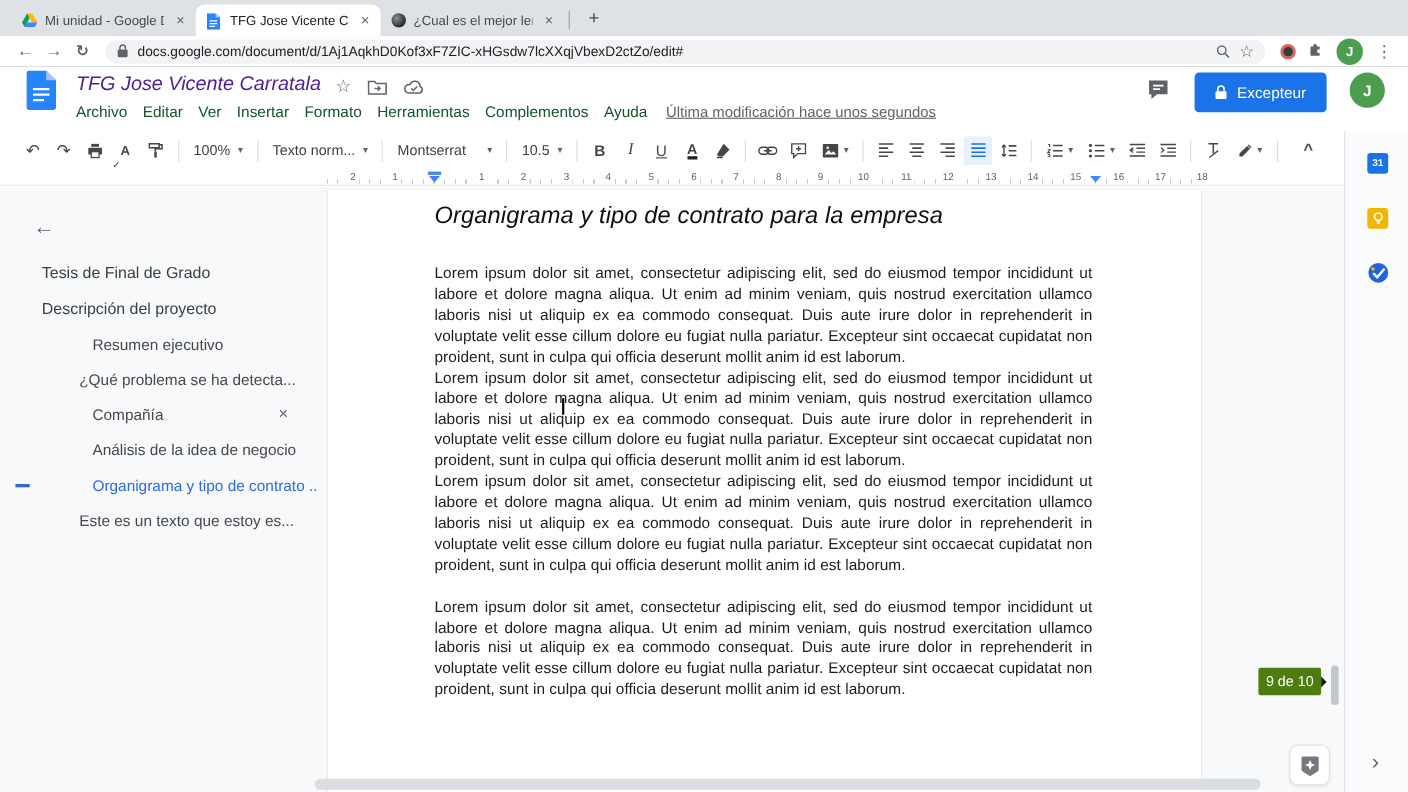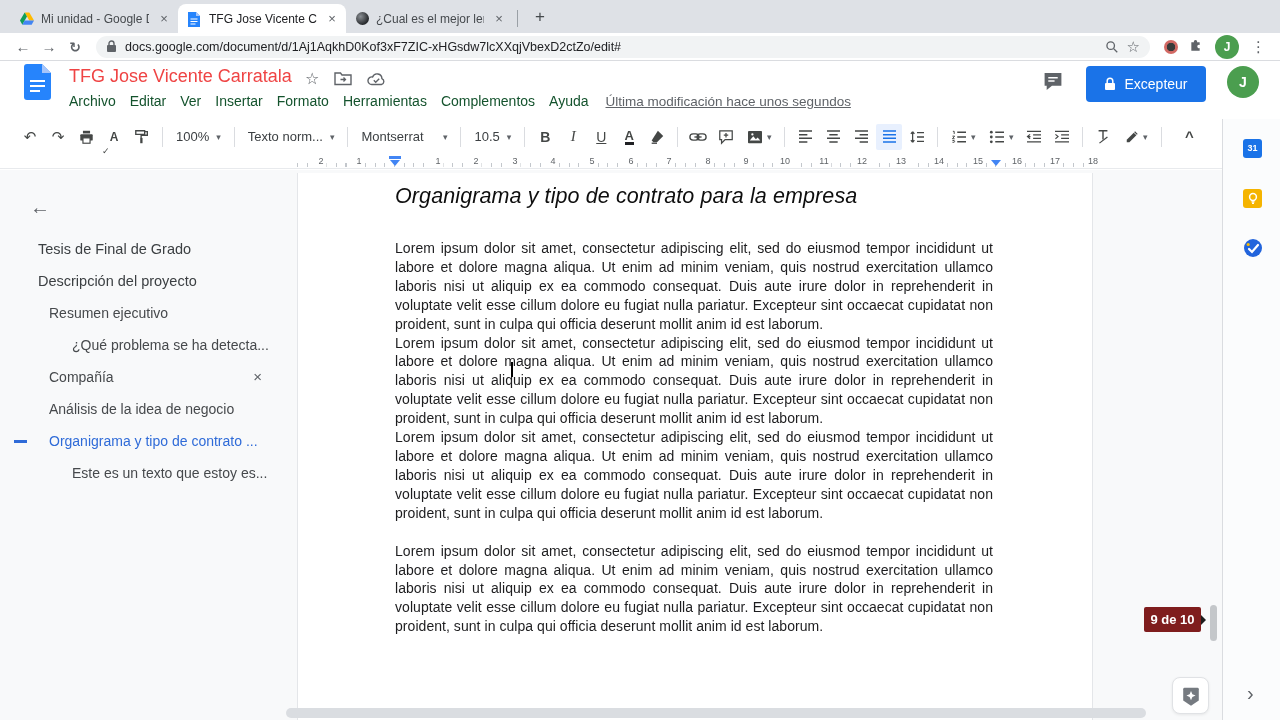--- a/index.html
+++ b/index.html
@@ -33,21 +33,21 @@
   .pillic { color: #5f6368; flex: 0 0 auto; }
   .extball { width: 14px; height: 14px; border-radius: 50%;
     background: radial-gradient(circle, #3a3a3a 40%, #d26964 46%); margin: 0 6px; }
   .chravatar { width: 24px; height: 24px; border-radius: 50%; background: #4b9e4f; color: #fff;
     font-size: 12px; font-weight: 700; text-align: center; line-height: 24px; margin: 0 8px; }
   .dots { font-size: 15px; color: #5f6368; margin: 0 4px; }
 
   
   #dochdr { position: absolute; top: 61px; left: 0; right: 0; height: 57px; background: #fff; }
   #doclogo { position: absolute; left: 24px; top: 3px; }
-  #doctitle { position: absolute; left: 69px; top: 5px; font-size: 18px; color: #ef4444; }
+  #doctitle { position: absolute; left: 69px; top: 5px; font-size: 18px; color: #4c1d95; font-style: italic; }
   #titleicons { position: absolute; left: 305px; top: 8px; display: flex; gap: 15px;
     color: #5f6368; align-items: center; }
   #menurow { position: absolute; left: 62px; top: 30px; display: flex; align-items: center; }
   .menu { font-size: 14px; color: #14532d; padding: 2px 7px; border-radius: 3px; }
   #lastmod { font-size: 13.5px; color: #5f6368; text-decoration: underline; margin-left: 10px; }
   #hdr-comment { position: absolute; right: 216px; top: 10px; }
   #sharebtn { position: absolute; right: 74px; top: 5px; width: 120px; height: 36px;
     background: #1a73e8; border-radius: 4px; color: #fff; font-size: 14px; font-weight: 500;
     display: flex; align-items: center; justify-content: center; gap: 8px; }
   #hdravatar { position: absolute; right: 21px; top: 5px; width: 32px; height: 32px;
@@ -89,21 +89,21 @@
     background: #f8f9fa; }
 
   
   #outline { position: absolute; left: 0; top: 0; width: 290px; height: 100%; }
   #outline-back { position: absolute; left: 30px; top: 26px; font-size: 20px; color: #5f6368; }
   #o-items { position: absolute; top: 63px; left: 0; right: 0; }
   .o-item { height: 32px; line-height: 32px; font-size: 14px; color: #46494c; position: relative;
     white-space: nowrap; overflow: hidden; }
   .o-item.hd { font-weight: 400; color: #3c4043; font-size: 14.5px; }
   .o-item.lvl0 { padding-left: 38px; }
-  .o-item.lvl1 { padding-left: 49px; }
+  .o-item.lvl1 { padding-left: 84px; }
   .o-item.lvl2 { padding-left: 72px; }
   .o-item.activ { color: #2f6bd8; }
   .o-close { position: absolute; right: 28px; top: 0; font-size: 15px; color: #5f6368; }
   #o-dash { position: absolute; left: 14px; top: 15px; width: 13px; height: 2.5px;
     background: #2f6bd8; }
 
   
   #page { position: absolute; left: 297px; top: 3px; width: 796px; height: 900px;
     background: #fff; border: 1px solid #e4e6e9; border-top: none;
     padding: 11px 99px 0 97px; }
@@ -112,21 +112,21 @@
   .para { font-size: 14px; line-height: 18.9px; color: #1d1d1f; text-align: justify;
     letter-spacing: .05px; }
   .gap { height: 19px; }
   #caret { position: absolute; left: 511px; top: 192px; width: 1.5px; height: 15px;
     background: #000; }
 
   
   #vscroll { position: absolute; left: 1210px; top: 435px; width: 7px; height: 36px;
     background: #c4c7ca; border-radius: 4px; }
   #pagebadge { position: absolute; left: 1144px; top: 437px; width: 57px; height: 25px;
-    background: #7f1d1d; color: #fff; font-size: 13px; font-weight: 700; text-align: center;
+    background: #4d7c0f; color: #fff; font-size: 13px; font-weight: 400; text-align: center;
     line-height: 25px; border-radius: 2px; }
   #pagebadge::after { content: ""; position: absolute; right: -5px; top: 8px; border: 5px solid
     transparent; border-left-color: #1d1d1d; border-right: none; }
   #explorebtn { position: absolute; left: 1172px; top: 507px; width: 37px; height: 37px;
     background: #fff; border: 1px solid #e0e2e5; border-radius: 8px;
     box-shadow: 0 1px 3px rgba(0,0,0,.08); display: flex; align-items: center;
     justify-content: center; }
   #hscroll { position: absolute; left: 286px; top: 538px; width: 860px; height: 10px;
     background: #dadde1; border-radius: 5px; }
 

